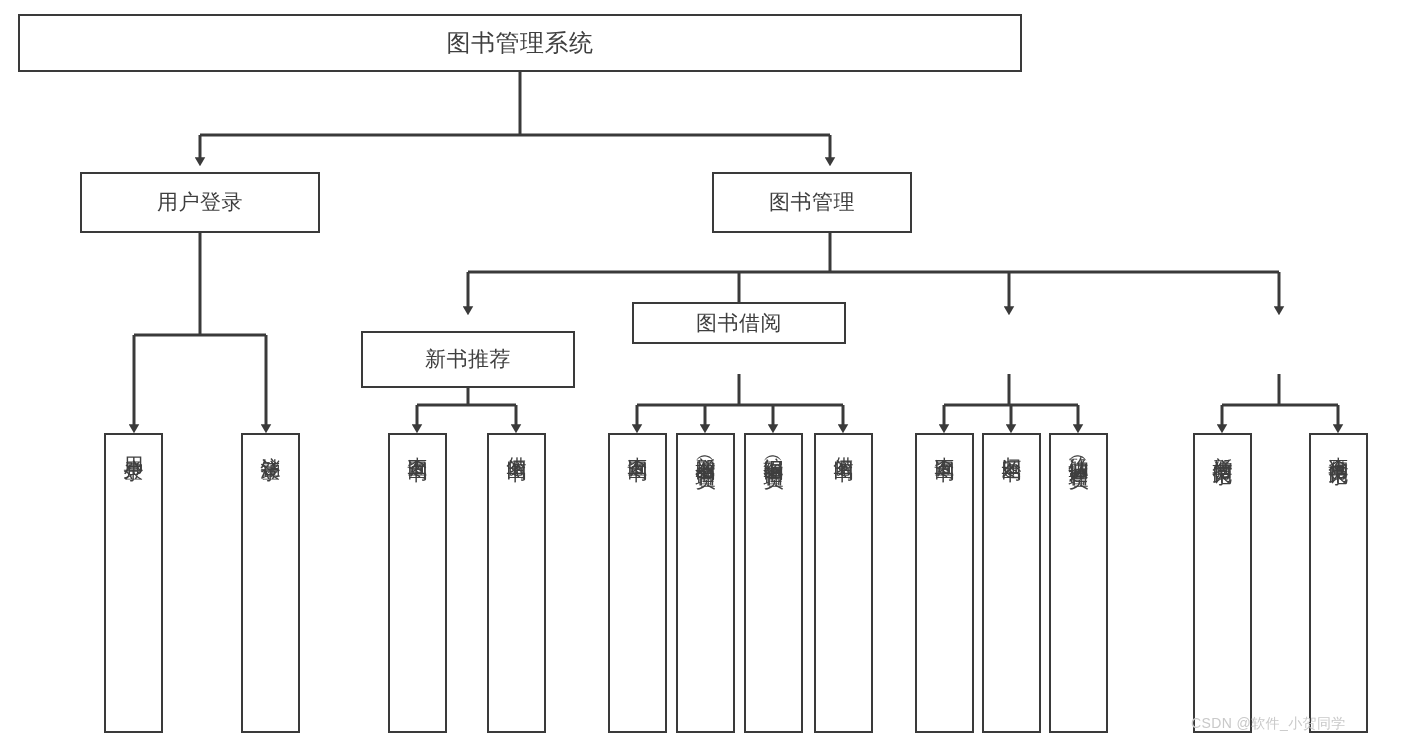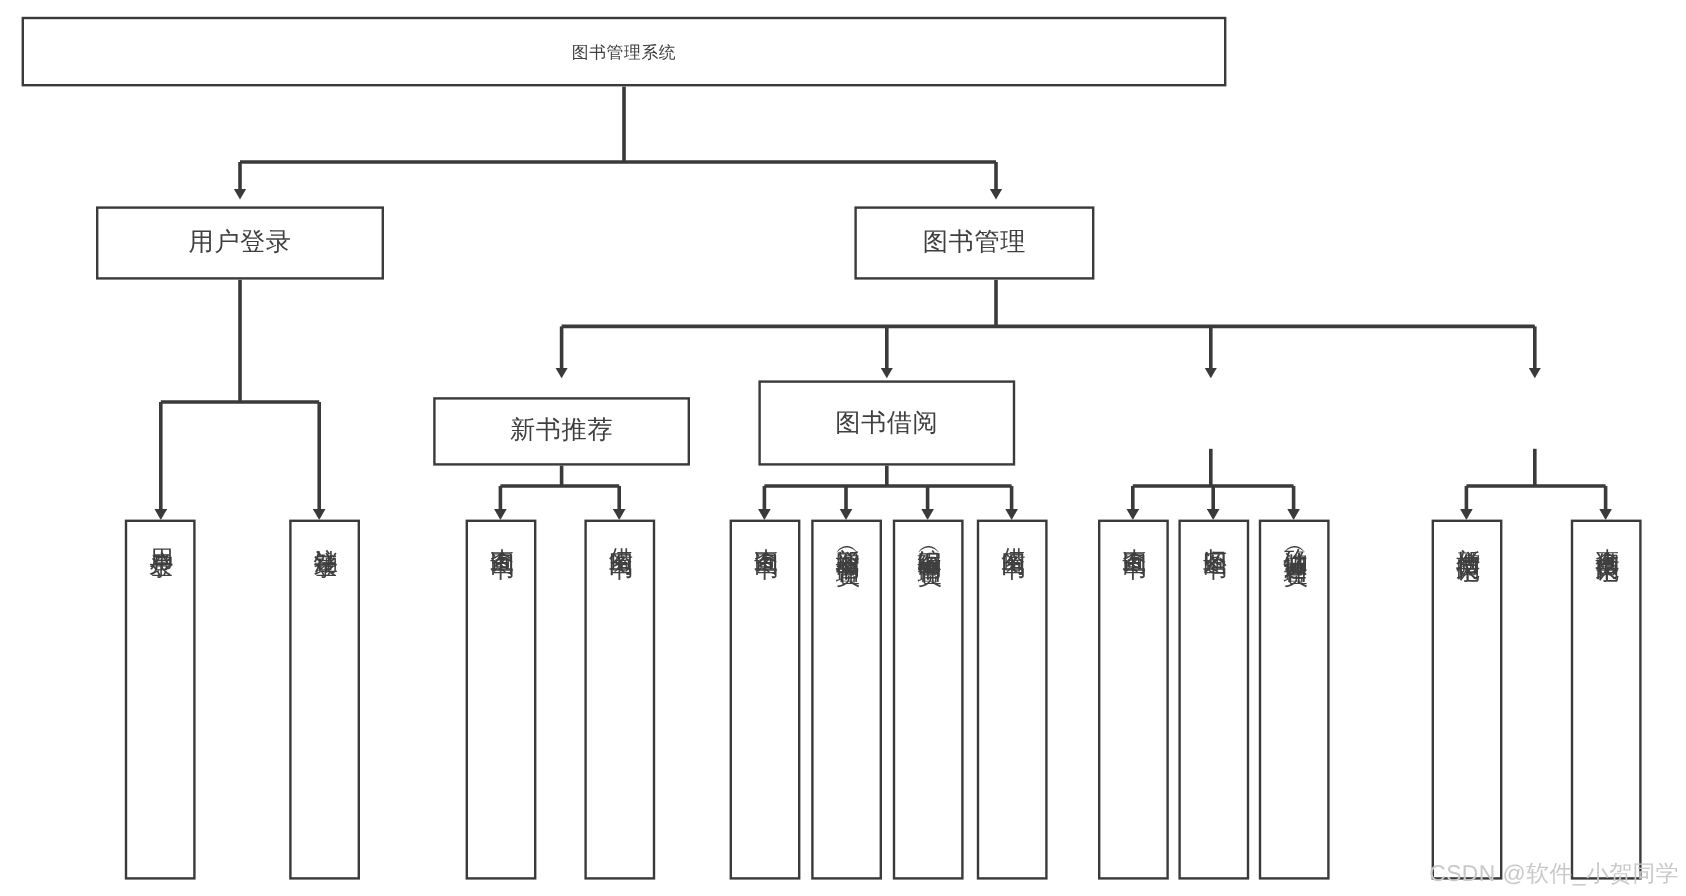--- a/index.html
+++ b/index.html
@@ -41,41 +41,41 @@
     display: block;
     text-align: center;
     line-height: 1.18;
     white-space: nowrap;
   }
   .node.horiz .lbl {
     font-size: 21px;
     letter-spacing: 0.5px;
   }
   .node.root .lbl {
-    font-size: 14px;
+    font-size: 24px;
     letter-spacing: 0.5px;
   }
   
   .node.vert {
     align-items: flex-start;
     padding-top: 6px;
   }
   .node.vert .lbl {
     writing-mode: vertical-rl;
     text-orientation: upright;
     font-size: 20px;
     line-height: 1.05;
     letter-spacing: 2px;
     white-space: nowrap;
     max-height: 288px;
   }
   .watermark {
     position: absolute;
     color: #c9c9c9;
-    font-size: 19px;
+    font-size: 14px;
     white-space: nowrap;
     z-index: 5;
     letter-spacing: 0.4px;
   }
 </style>
 </head>
 <body>
 
 <div id="canvas">
 
@@ -138,21 +138,21 @@
   </div>
 
   <div class="node horiz" style="left:712px; top:172px; width:200px; height:61px;">
     <span class="lbl">图书管理</span>
   </div>
 
   <div class="node horiz" style="left:361px; top:317px; width:214px; height:57px;margin-top:14px;">
     <span class="lbl">新书推荐</span>
   </div>
 
-  <div class="node horiz" style="left:632px; top:317px; width:214px; height:71px;font-family:Liberation Serif, serif;">
+  <div class="node horiz" style="left:632px; top:302px; width:214px; height:42px;">
     <span class="lbl">图书借阅</span>
   </div>
 
 
 
   <div class="node vert" style="left:104px; top:433px; width:59px; height:300px;">
     <span class="lbl">用户登录</span>
   </div>
 
   <div class="node vert" style="left:241px; top:433px; width:59px; height:300px;">

